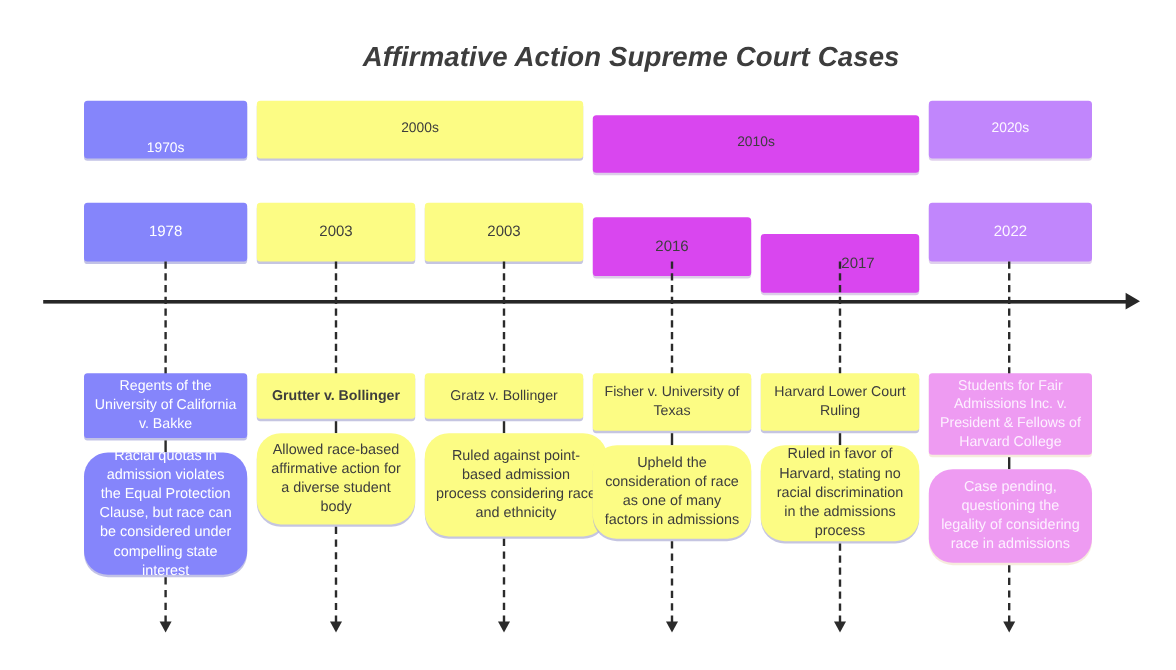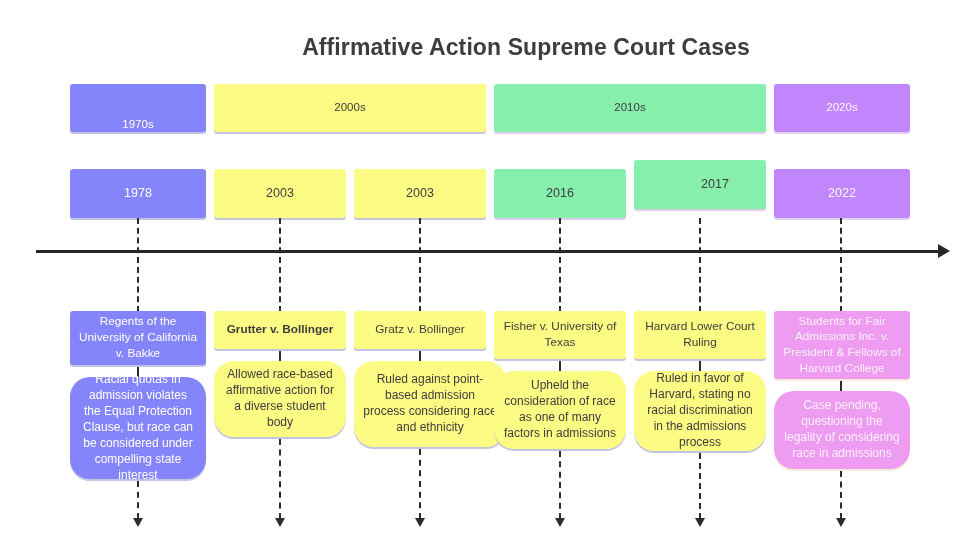--- a/index.html
+++ b/index.html
@@ -28,20 +28,21 @@
     left: 0;
     top: 34px;
     width: 980px;
     text-align: center;
     font-size: 23px;
     font-weight: bold;
     color: #3d3d3d;
     letter-spacing: .1px;
     padding-left: 72px;
     box-sizing: border-box;
+    font-style: italic;
   }
 
   
   .tl-box {
     position: absolute;
     box-sizing: border-box;
     border-radius: 3px;
     display: flex;
     align-items: center;
     justify-content: center;
@@ -64,21 +65,21 @@
   }
   .case-desc-box {
     font-size: 12px;
     padding: 8px 9px;
     border-radius: 20px;
   }
 
   
   .c-blue   { background: #8585fb; color: #ffffff; }
   .c-yellow { background: #fcfc84; color: #3d3d3d; }
-  .c-green  { background: #86efac; color: #3d3d3d; }
+  .c-green  { background: #d946ef; color: #3d3d3d; margin-top: 12px; }
   .c-purple { background: #c186fc; color: #fdf6ff; }
   .c-pink   { background: #ee9bf2; color: #fdf0ff; }
 
   .c-blue.tl-box   { box-shadow: 0 2px 0 0 rgba(120,120,200,0.45); }
   .c-yellow.tl-box { box-shadow: 0 2px 0 0 rgba(178,178,215,0.75); }
   .c-green.tl-box  { box-shadow: 0 2px 0 0 rgba(214,196,228,0.85); }
   .c-purple.tl-box { box-shadow: 0 2px 0 0 rgba(198,170,222,0.55); }
   .c-pink.tl-box   { box-shadow: 0 2px 0 0 rgba(236,210,180,0.45); }
 
   
@@ -141,21 +142,21 @@
   </div>
   <div class="tl-box year-box c-yellow" style="left:214px; top:169px; width:132px;">
     <span>2003</span>
   </div>
   <div class="tl-box year-box c-yellow" style="left:354px; top:169px; width:132px;">
     <span>2003</span>
   </div>
   <div class="tl-box year-box c-green" style="left:494px; top:169px; width:132px;">
     <span>2016</span>
   </div>
-  <div class="tl-box year-box c-green" style="left:634px; top:160px; width:132px;padding-left:30px;">
+  <div class="tl-box year-box c-green" style="left:634px; top:183px; width:132px;padding-left:30px;">
     <span>2017</span>
   </div>
   <div class="tl-box year-box c-purple" style="left:774px; top:169px; width:136px;">
     <span>2022</span>
   </div>
 
   <div id="axis-line"></div>
   <div id="axis-arrowhead"></div>
 
   <div class="dash-v" style="left:137px; top:218px; height:94px;"></div>

